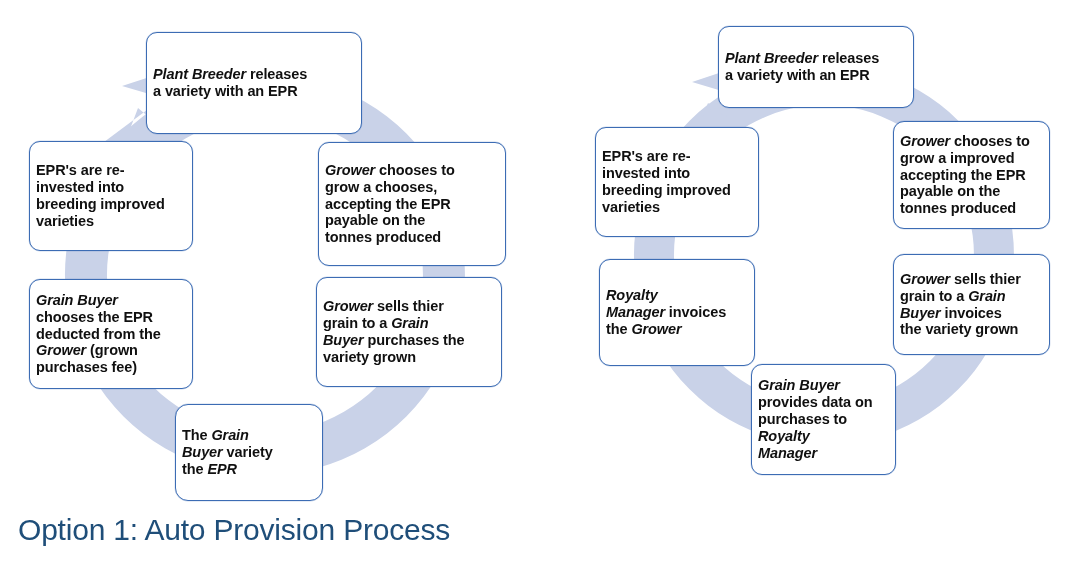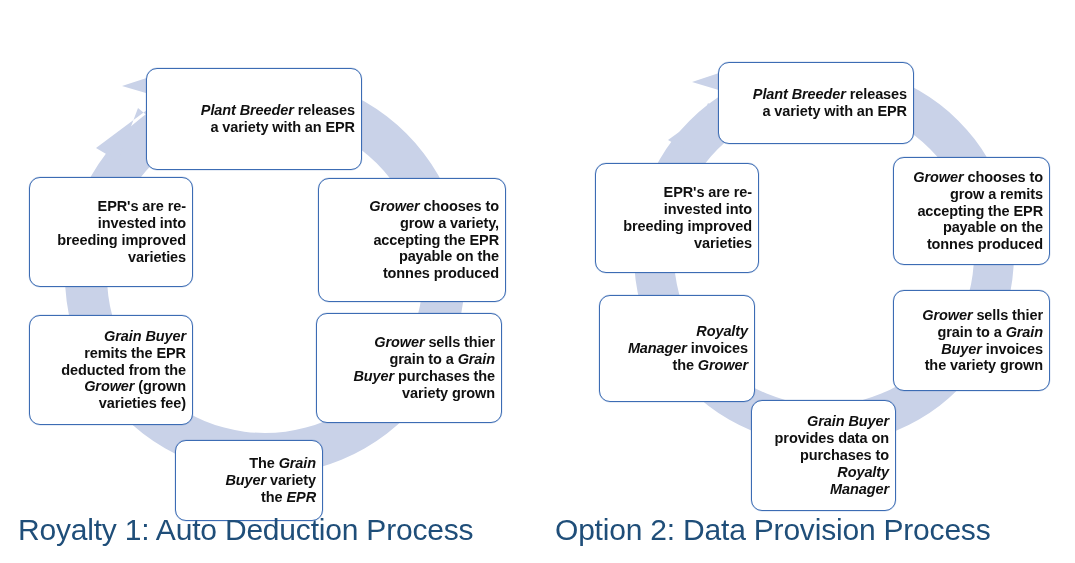--- a/index.html
+++ b/index.html
@@ -34,28 +34,27 @@
 
   .node {
     position: absolute;
     box-sizing: border-box;
     background: #ffffff;
     border: 1.6px solid #3C6CB4;
     border-radius: 11px;
     display: flex;
     align-items: center;
     justify-content: center;
-    text-align: right;
+    text-align: left;
     color: #101010;
     font-weight: bold;
     line-height: 1.17;
     letter-spacing: -0.1px;
     padding: 4px 6px;
     box-shadow: 0 0 0 0.4px rgba(60,108,180,0.25);
-    margin-top: 36px;
   }
   .node .txt { display: block; width: 100%; }
   .node i {
     font-style: italic;
   }
 
   .caption {
     position: absolute;
     bottom: 16px;
     color: #1F4E79;
@@ -64,21 +63,21 @@
     letter-spacing: -0.2px;
     white-space: nowrap;
   }
   #caption-option-1 { left: 18px; }
   #caption-option-2 { left: 15px; }
 
   
   #o1-node-0 { left: 146px; top: 32px;  width: 216px; height: 102px; font-size: 14.5px; }
   #o1-node-1 { left: 318px; top: 142px; width: 188px; height: 124px; font-size: 14.5px; }
   #o1-node-2 { left: 316px; top: 277px; width: 186px; height: 110px; font-size: 14.5px; }
-  #o1-node-3 { left: 175px; top: 404px; width: 148px; height: 81px;  font-size: 14.5px; }
+  #o1-node-3 { left: 175px; top: 404px; width: 148px; height: 97px;  font-size: 14.5px; border-radius: 13px; }
   #o1-node-4 { left: 29px;  top: 279px; width: 164px; height: 110px; font-size: 14.5px; }
   #o1-node-5 { left: 29px;  top: 141px; width: 164px; height: 110px; font-size: 14.5px; }
 
   
   #o2-node-0 { left: 178px; top: 26px;  width: 196px; height: 82px;  font-size: 14.5px; }
   #o2-node-1 { left: 353px; top: 121px; width: 157px; height: 108px; font-size: 14.5px; }
   #o2-node-2 { left: 353px; top: 254px; width: 157px; height: 101px; font-size: 14.5px; }
   #o2-node-3 { left: 211px; top: 364px; width: 145px; height: 111px; font-size: 14.5px; }
   #o2-node-4 { left: 59px;  top: 259px; width: 156px; height: 107px; font-size: 14.5px; }
   #o2-node-5 { left: 55px;  top: 127px; width: 164px; height: 110px; font-size: 14.5px; }
@@ -97,63 +96,62 @@
              a 158 158 0 1 0 0.1 0
              z" fill="#C9D2E8"></path>
 
     <polygon points="96,148 163,98 122,86 165,72 157,124 138,108 118,161" fill="#C9D2E8"></polygon>
   </svg>
 
   <div class="node" id="o1-node-0" style="border-color: rgb(60, 108, 180); background: rgb(255, 255, 255); color: rgb(16, 16, 16);">
     <span class="txt"><i>Plant Breeder</i><span> releases</span><br><span>a variety with an EPR</span></span>
   </div>
   <div class="node" id="o1-node-1" style="border-color: rgb(60, 108, 180); background: rgb(255, 255, 255); color: rgb(16, 16, 16);">
-    <span class="txt"><i>Grower</i><span> chooses to</span><br><span>grow a variety,</span><br><span>accepting the EPR</span><br><span>payable on the</span><br><span>tonnes produced</span></span>
+    <span class="txt"><i>Grower</i><span> chooses to</span><br><span>grow a chooses,</span><br><span>accepting the EPR</span><br><span>payable on the</span><br><span>tonnes produced</span></span>
   </div>
   <div class="node" id="o1-node-2" style="border-color: rgb(60, 108, 180); background: rgb(255, 255, 255); color: rgb(16, 16, 16);">
     <span class="txt"><i>Grower</i><span> sells thier</span><br><span>grain to a </span><i>Grain</i><br><i>Buyer</i><span> purchases the</span><br><span>variety grown</span></span>
   </div>
   <div class="node" id="o1-node-3" style="border-color: rgb(60, 108, 180); background: rgb(255, 255, 255); color: rgb(16, 16, 16);">
     <span class="txt"><span>The </span><i>Grain</i><br><i>Buyer</i><span> variety</span><br><span>the </span><i>EPR</i></span>
   </div>
   <div class="node" id="o1-node-4" style="border-color: rgb(60, 108, 180); background: rgb(255, 255, 255); color: rgb(16, 16, 16);">
-    <span class="txt"><i>Grain Buyer</i><br><span>remits the EPR</span><br><span>deducted from the</span><br><i>Grower</i><span> (grown</span><br><span>varieties fee)</span></span>
+    <span class="txt"><i>Grain Buyer</i><br><span>chooses the EPR</span><br><span>deducted from the</span><br><i>Grower</i><span> (grown</span><br><span>purchases fee)</span></span>
   </div>
   <div class="node" id="o1-node-5" style="border-color: rgb(60, 108, 180); background: rgb(255, 255, 255); color: rgb(16, 16, 16);">
     <span class="txt"><span>EPR's are re-</span><br><span>invested into</span><br><span>breeding improved</span><br><span>varieties</span></span>
   </div>
 
-  <div class="caption" id="caption-option-1" style="color: rgb(31, 78, 121);">Royalty 1: Auto Deduction Process</div>
+  <div class="caption" id="caption-option-1" style="color: rgb(31, 78, 121);">Option 1: Auto Provision Process</div>
 </div>
 
 <div class="diagram" id="diagram-option-2">
 
   <svg class="ring-layer" viewBox="0 0 535 510" preserveAspectRatio="none" aria-hidden="true">
     <path d="M 284 255
              m 0 -190
              a 190 190 0 1 1 -0.1 0
              l 0 40
              a 150 150 0 1 0 0.1 0
              z" fill="#C9D2E8"></path>
     <polygon points="128,140 192,94 152,82 194,68 186,118 168,103 149,152" fill="#C9D2E8"></polygon>
   </svg>
 
   <div class="node" id="o2-node-0" style="border-color: rgb(60, 108, 180); background: rgb(255, 255, 255); color: rgb(16, 16, 16);">
     <span class="txt"><i>Plant Breeder</i><span> releases</span><br><span>a variety with an EPR</span></span>
   </div>
   <div class="node" id="o2-node-1" style="border-color: rgb(60, 108, 180); background: rgb(255, 255, 255); color: rgb(16, 16, 16);">
-    <span class="txt"><i>Grower</i><span> chooses to</span><br><span>grow a remits</span><br><span>accepting the EPR</span><br><span>payable on the</span><br><span>tonnes produced</span></span>
+    <span class="txt"><i>Grower</i><span> chooses to</span><br><span>grow a improved</span><br><span>accepting the EPR</span><br><span>payable on the</span><br><span>tonnes produced</span></span>
   </div>
   <div class="node" id="o2-node-2" style="border-color: rgb(60, 108, 180); background: rgb(255, 255, 255); color: rgb(16, 16, 16);">
     <span class="txt"><i>Grower</i><span> sells thier</span><br><span>grain to a </span><i>Grain</i><br><i>Buyer</i><span> invoices</span><br><span>the variety grown</span></span>
   </div>
   <div class="node" id="o2-node-3" style="border-color: rgb(60, 108, 180); background: rgb(255, 255, 255); color: rgb(16, 16, 16);">
     <span class="txt"><i>Grain Buyer</i><br><span>provides data on</span><br><span>purchases to</span><br><i>Royalty</i><br><i>Manager</i></span>
   </div>
   <div class="node" id="o2-node-4" style="border-color: rgb(60, 108, 180); background: rgb(255, 255, 255); color: rgb(16, 16, 16);">
     <span class="txt"><i>Royalty</i><br><i>Manager</i><span> invoices</span><br><span>the </span><i>Grower</i></span>
   </div>
   <div class="node" id="o2-node-5" style="border-color: rgb(60, 108, 180); background: rgb(255, 255, 255); color: rgb(16, 16, 16);">
     <span class="txt"><span>EPR's are re-</span><br><span>invested into</span><br><span>breeding improved</span><br><span>varieties</span></span>
   </div>
 
-  <div class="caption" id="caption-option-2" style="color: rgb(31, 78, 121);">Option 2: Data Provision Process</div>
 </div>
 
 </body></html>

